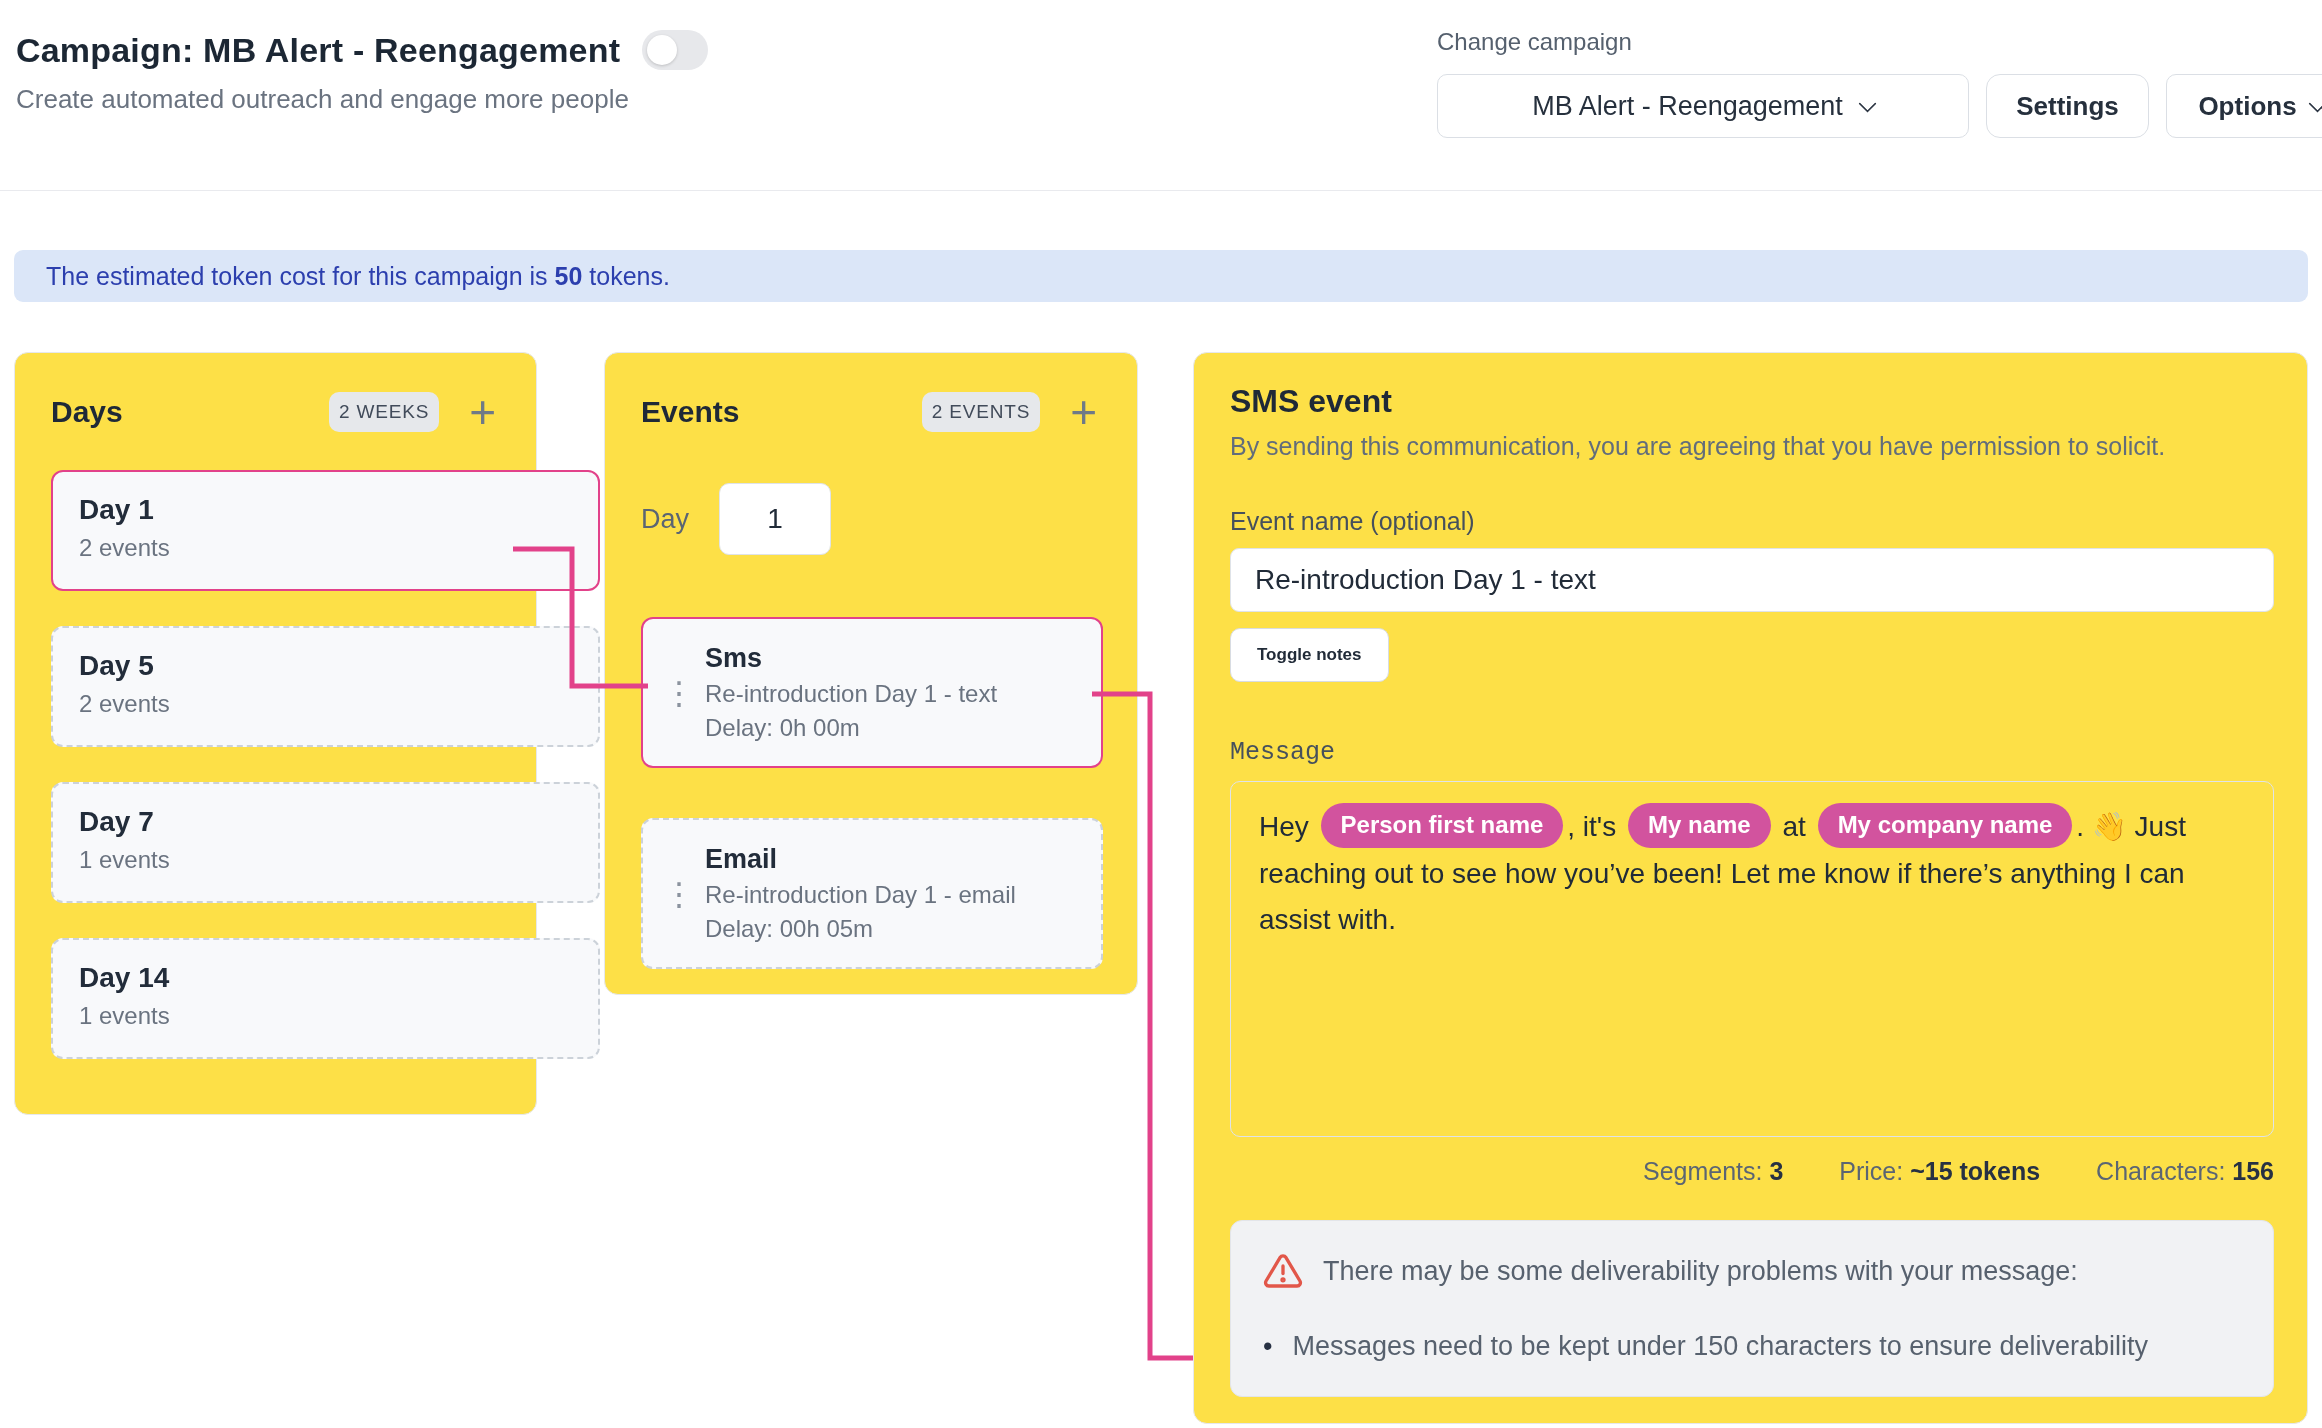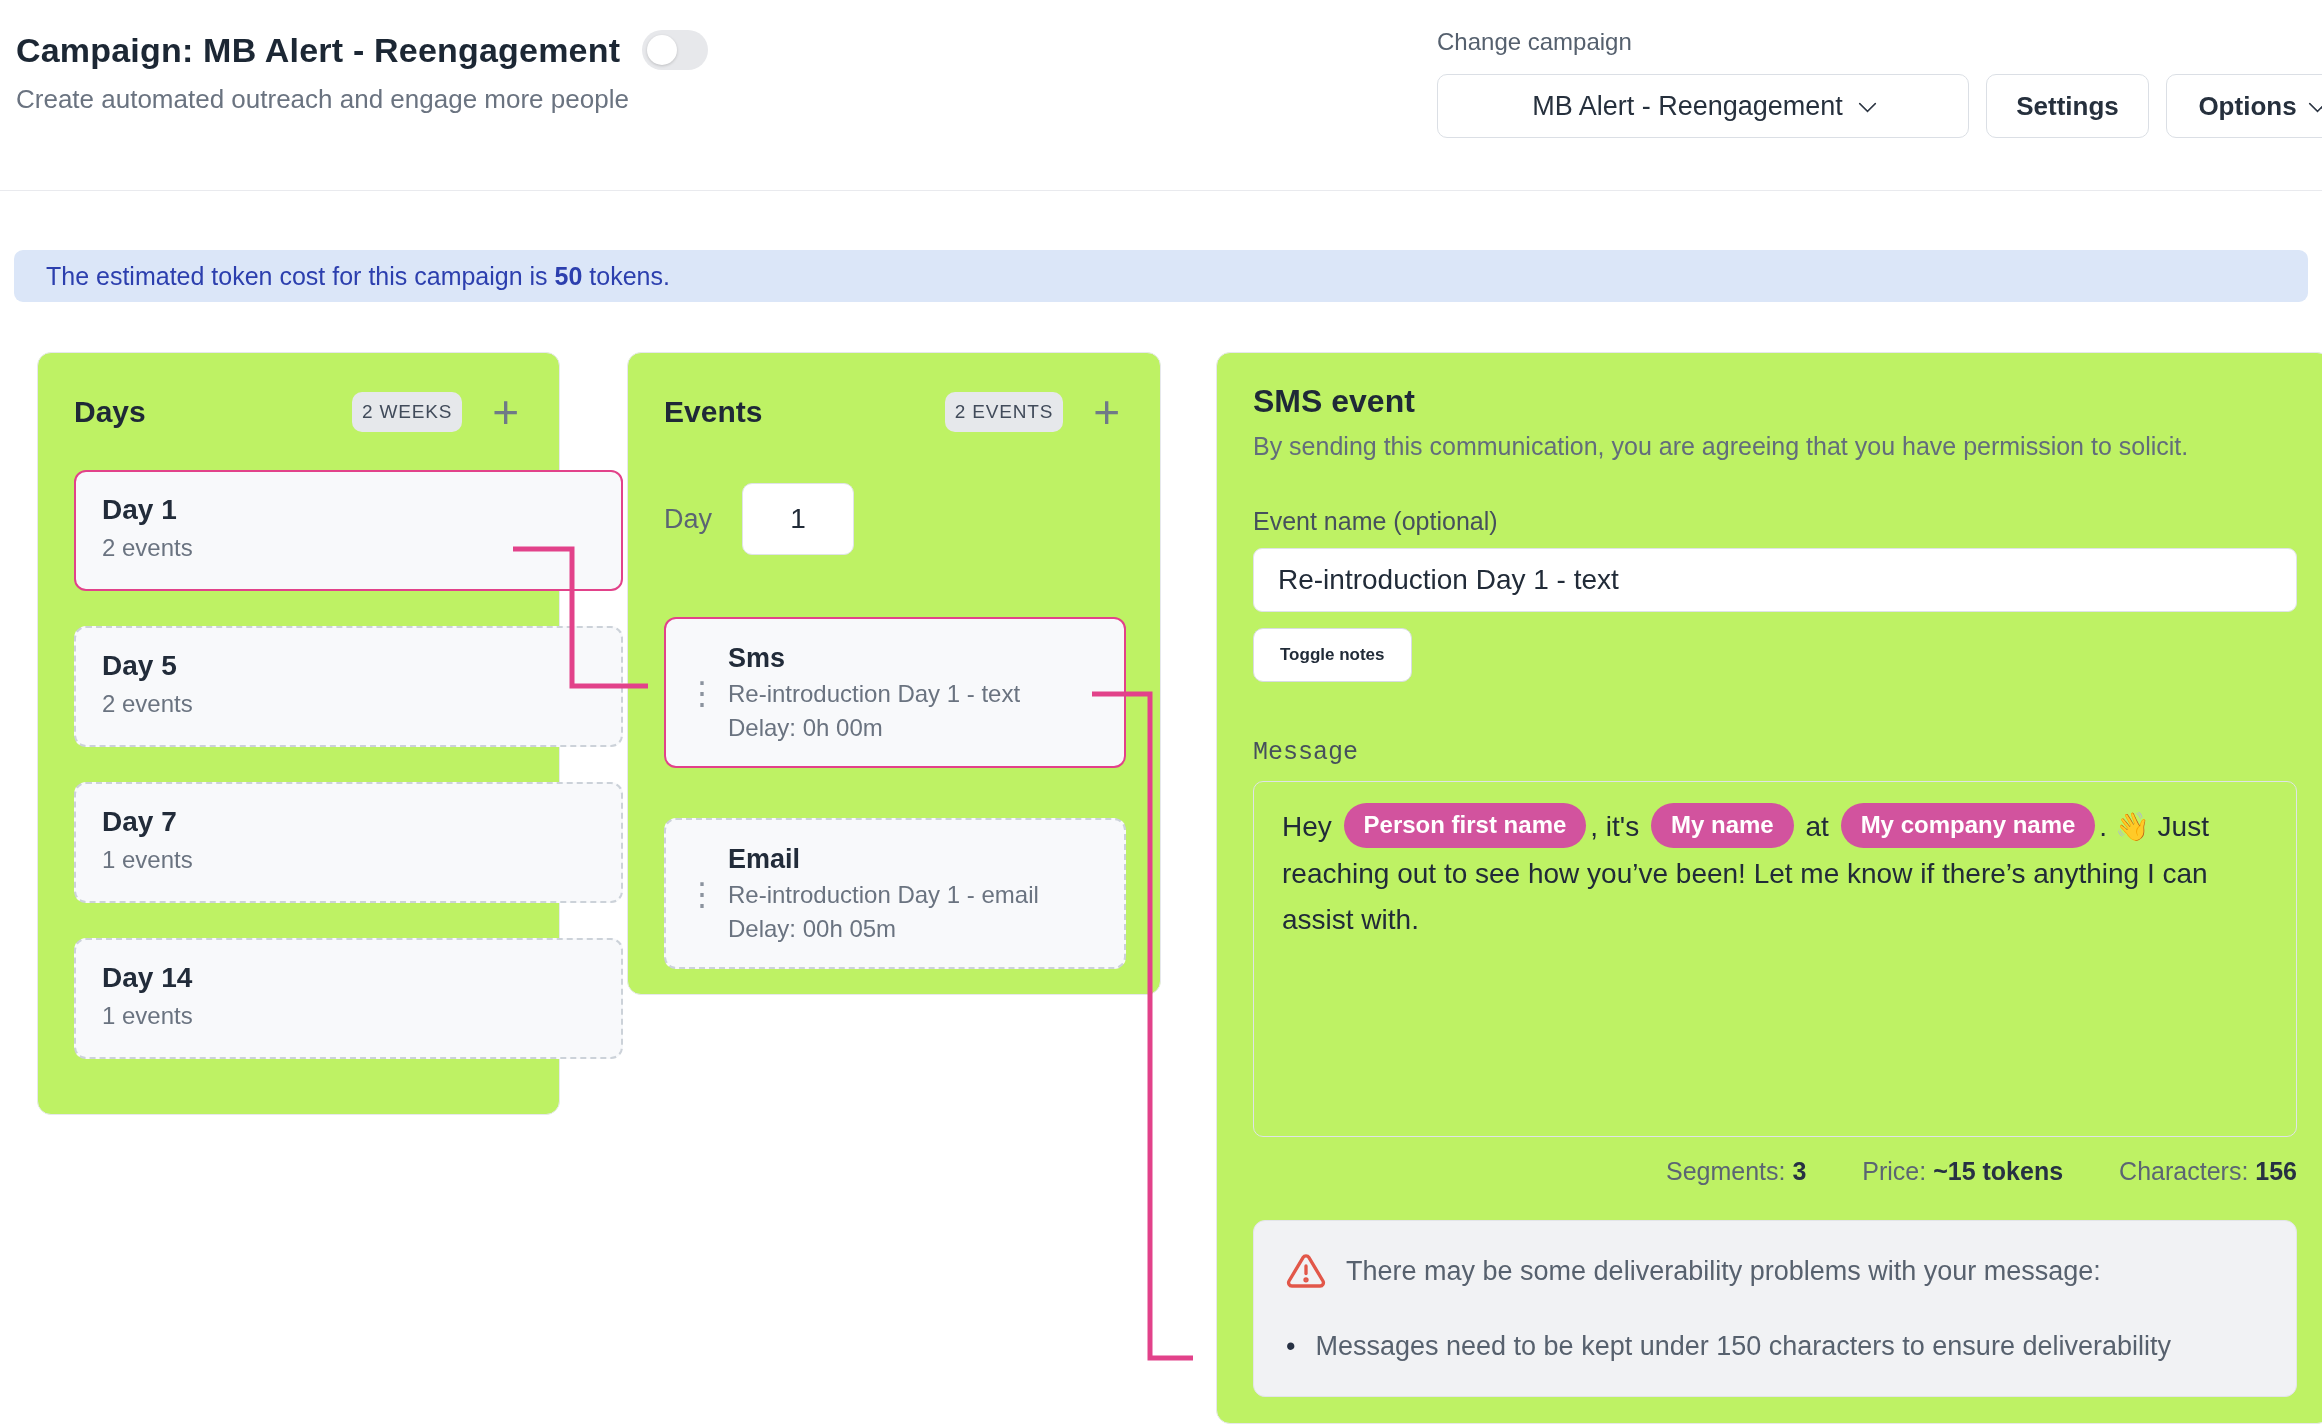--- a/index.html
+++ b/index.html
@@ -14,31 +14,31 @@
   .toggle { width:66px; height:40px; border-radius:999px; background:#e7e8eb; position:relative; flex:0 0 auto; cursor:pointer; }
   .toggle .knob { position:absolute; left:5px; top:5px; width:30px; height:30px; border-radius:50%; background:#fff; box-shadow:0 1px 3px rgba(0,0,0,.18); }
   .subtitle { margin-top:14px; font-size:26px; color:#6a7380; }
 
   .header-right { position:absolute; right:0; top:0; width:860px; }
   .change-label { position:absolute; right:852px; left:0; top:8px; font-size:24px; color:#55606e; }
   .change-label { right:auto; }
   .controls { position:absolute; top:48px; left:0; display:flex; gap:17px; }
   .ctrl { height:64px; background:#fff; border:1.5px solid #dbdfe5; border-radius:10px; display:flex; align-items:center; justify-content:center; gap:18px; font-size:26px; color:#26303d; cursor:pointer; }
   .ctrl.select { width:532px; font-size:27px; }
-  .ctrl.settings { width:163px; font-weight:600; }
+  .ctrl.settings { width:163px; font-weight:600;border-radius:14px; }
   .ctrl.options { width:190px; font-weight:600; gap:14px; }
   .chev { width:13px; height:13px; border-right:2.6px solid #2c3543; border-bottom:2.6px solid #2c3543; transform:rotate(45deg) translate(-2px,-2px); border-radius:1px; }
   .header-divider { position:absolute; left:0; right:0; top:190px; height:1px; background:#e9eaee; }
 
   
   .banner { position:absolute; left:14px; right:14px; top:250px; height:52px; background:#dbe6f8; border-radius:9px; display:flex; align-items:center; padding:0 32px; font-size:25px; color:#2c3fae; }
   .banner b { font-weight:700; }
 
   
-  .panel { position:absolute; background:#bef264; border:1.5px solid #e6e8ec; border-radius:14px;margin-left:23px; }
+  .panel { position:absolute; background:#fde047; border:1.5px solid #e6e8ec; border-radius:14px; }
   .panel-days   { left:14px;  top:352px; width:523px;  height:763px;  padding:36px; }
   .panel-events { left:604px; top:352px; width:534px;  height:643px;  padding:36px; }
   .panel-sms    { left:1193px; top:352px; width:1115px; height:1072px; padding:30px 34px 0 36px; }
 
   .panel-head { display:flex; align-items:center; }
   .panel-title { font-size:30px; font-weight:700; color:#1f2937; }
   .panel-head .spacer { flex:1; }
   .count-badge { background:#e6e8eb; color:#414b5a; font-size:19px; font-weight:400; letter-spacing:.8px; padding:9px 10px; border-radius:10px; }
   .plus-btn { margin-left:26px; font-size:46px; font-weight:300; color:#6f7a87; line-height:1; cursor:pointer; padding:0 4px; }
 

